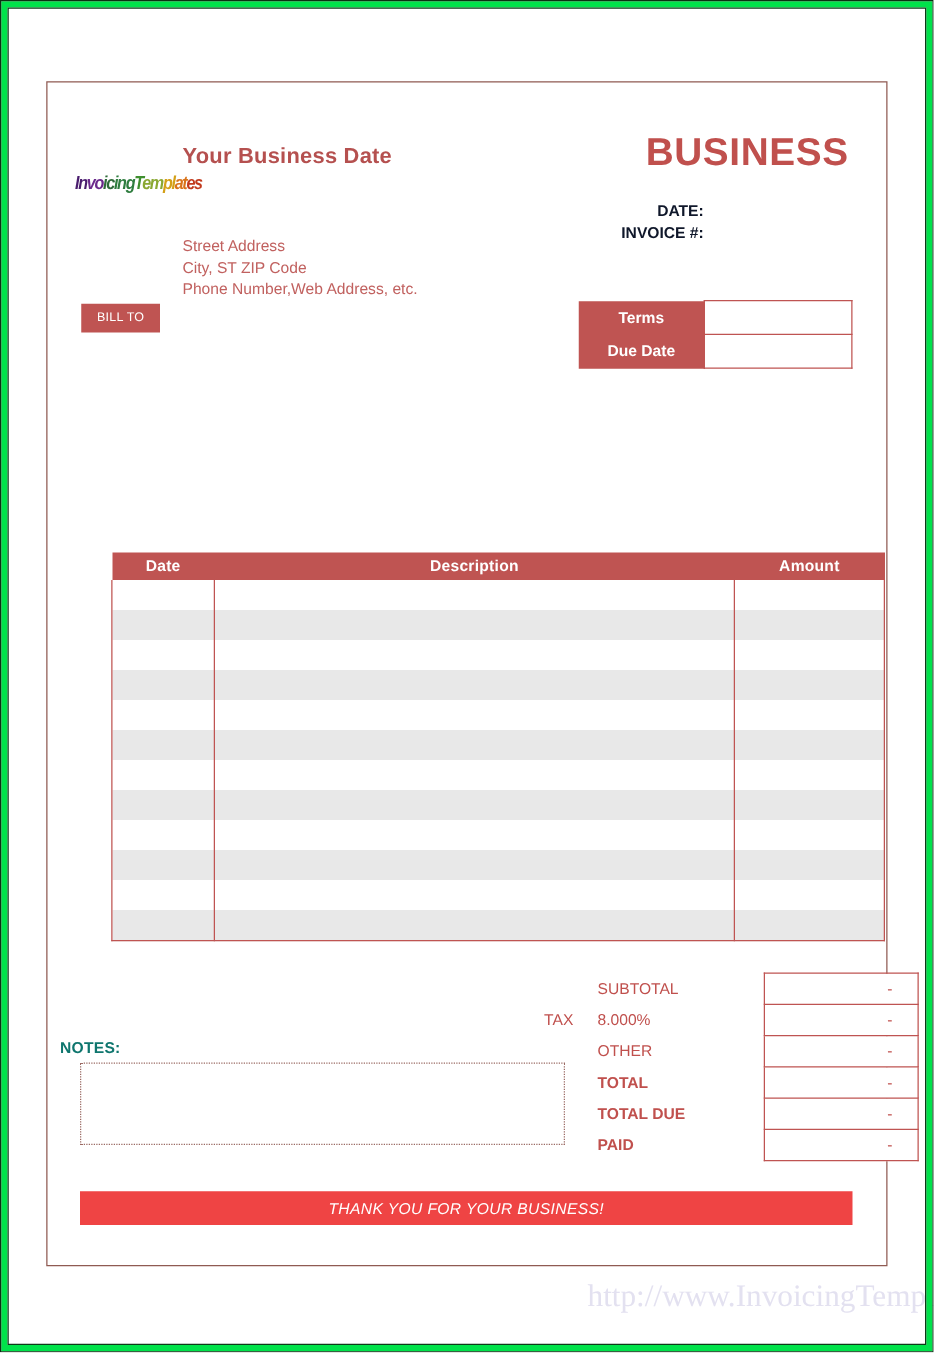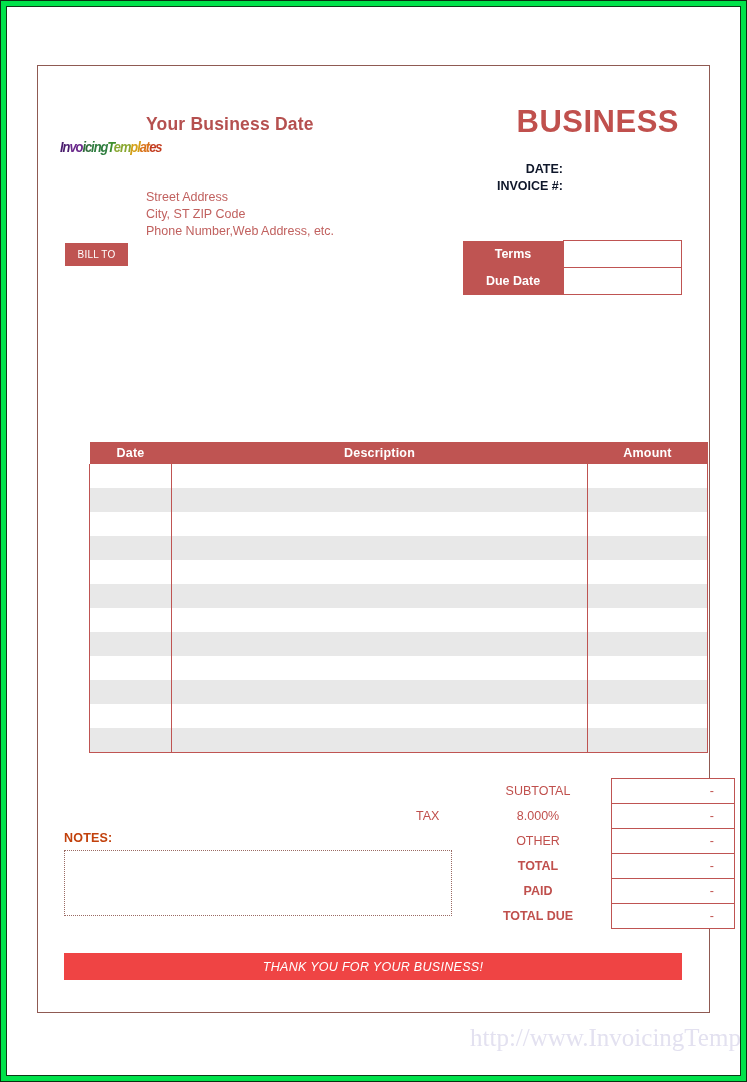--- a/index.html
+++ b/index.html
@@ -230,39 +230,39 @@
   
   .totals {
     position: absolute;
     left: 360px;
     top: 712px;
     width: 284px;
     border-collapse: collapse;
     table-layout: fixed;
   }
   .totals td { padding: 0; height: 24px; font-size: 12.5px; color: #c0504d; }
-  .totals td.t-tax  { width: 62px; text-align: left; padding-left: 18px; }
-  .totals td.t-lbl  { width: 120px; text-align: center; padding-right: 13px; white-space: nowrap; }
+  .totals td.t-tax  { width: 62px; text-align: center; padding-left: 18px; }
+  .totals td.t-lbl  { width: 120px; text-align: left; padding-right: 13px; white-space: nowrap; }
   .totals td.t-val  {
     width: 102px;
     border: 1px solid #bf5452;
     text-align: right;
     padding-right: 20px;
     background: #ffffff;
   }
   .totals tr.bold td.t-lbl { font-weight: bold; }
 
   
   .notes-label {
     position: absolute;
-    left: 26px;
+    left: 10px;
     top: 765px;
     font-size: 12.5px;
     font-weight: bold;
-    color: #c2410c;
+    color: #0f766e;
     letter-spacing: 0.2px;
   }
   .notes-box {
     position: absolute;
     left: 26px;
     top: 784px;
     width: 388px;
     height: 66px;
     border: 1px dotted #9a6a63;
     background: #ffffff;
@@ -426,26 +426,26 @@
             <td class="t-lbl">OTHER</td>
             <td class="t-val">-</td>
           </tr>
           <tr class="bold">
             <td class="t-tax"></td>
             <td class="t-lbl">TOTAL</td>
             <td class="t-val">-</td>
           </tr>
           <tr class="bold">
             <td class="t-tax"></td>
-            <td class="t-lbl">PAID</td>
+            <td class="t-lbl">TOTAL DUE</td>
             <td class="t-val">-</td>
           </tr>
           <tr class="bold">
             <td class="t-tax"></td>
-            <td class="t-lbl">TOTAL DUE</td>
+            <td class="t-lbl">PAID</td>
             <td class="t-val">-</td>
           </tr>
         </tbody>
     </table>
 
     <div class="notes-label">NOTES:</div>
     <div class="notes-box"></div>
 
     <div class="thanks">THANK YOU FOR YOUR BUSINESS!</div>
 

